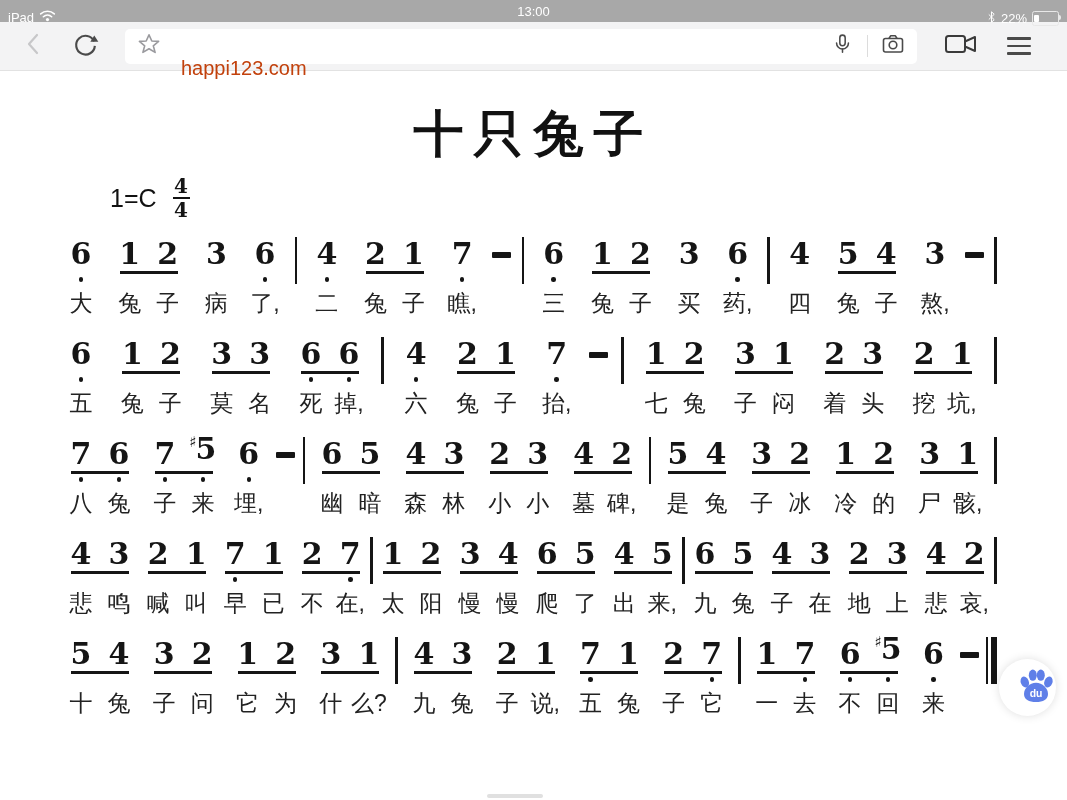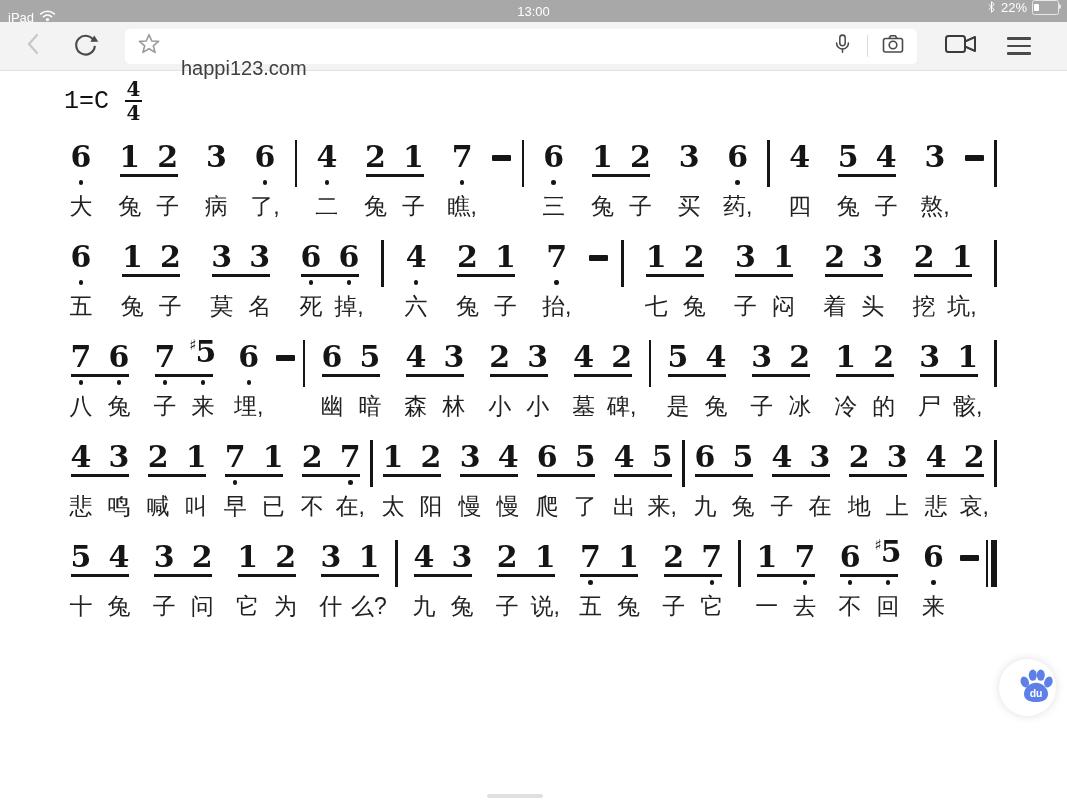--- a/index.html
+++ b/index.html
@@ -1,41 +1,41 @@
 <!DOCTYPE html>
 <html><head>
 <meta charset="utf-8">
 <style>
   html,body{margin:0;padding:0;width:1067px;height:800px;overflow:hidden;background:#fff;
     font-family:"Liberation Sans",sans-serif;}
   
   .statusbar{position:relative;height:22px;background:#a8a8a8;color:#fff;font-size:13px;}
   .sb-left{position:absolute;left:8px;top:0;height:34px;display:flex;align-items:center;gap:5px;}
   .sb-center{position:absolute;left:0;right:0;top:0;height:22px;display:flex;align-items:center;justify-content:center;text-align:center;}
-  .sb-right{position:absolute;right:8px;top:0;height:36px;display:flex;align-items:flex-start;gap:5px;}
+  .sb-right{position:absolute;right:8px;top:0;height:36px;display:flex;align-items:center;gap:5px;}
   .batt{position:relative;width:23px;height:11px;border:1px solid #e8e8e8;border-radius:2.5px;display:flex;align-items:center;padding:1px;}
   .batt .fill{width:22%;height:7px;background:#fff;border-radius:1px;}
   .batt .nub{position:absolute;right:-3px;top:3px;width:2px;height:5px;background:#e8e8e8;border-radius:0 2px 2px 0;}
   
   .toolbar{height:48px;background:#f3f3f4;border-bottom:1px solid #e2e2e2;display:flex;align-items:center;}
   .tb-btn{display:flex;align-items:center;justify-content:center;cursor:pointer;}
   .back{margin-left:22px;}
   .refresh{margin-left:28px;}
   .urlbar{margin-left:26px;width:792px;height:35px;background:#fff;border-radius:5px;
     display:flex;align-items:center;padding:0 12px;box-sizing:border-box;}
-  .url-text{margin-left:20px;font-size:20px;color:#404040;flex:1;margin-top:44px;}
+  .url-text{margin-left:20px;font-size:20px;color:#c2410c;flex:1;margin-top:44px;}
   .pill-div{width:1px;height:22px;background:#dcdcdc;margin:0 13px;}
   .video{margin-left:27px;}
   .menu{margin-left:29px;display:flex;flex-direction:column;gap:5px;}
   .menu i{display:block;width:24px;height:2.5px;background:#4a4a4a;border-radius:1px;}
   
   .sheet{color:#151515;}
   .song-title{margin-top:30px;text-align:center;font-size:50px;font-weight:800;letter-spacing:10px;color:#111;}
   .keyrow{display:flex;align-items:center;margin:4px 0 12px 64px;height:52px;}
-  .keysig{font-family:Liberation Mono, monospace;font-size:25px;color:#111;}
+  .keysig{font-family:Liberation Sans, sans-serif;font-size:25px;color:#111;margin-left:46px;}
   .timesig{display:flex;flex-direction:column;align-items:center;margin-left:16px;font-family:"DejaVu Serif",serif;font-weight:700;font-size:20px;line-height:20px;}
   .timesig .frac{width:17px;height:2px;background:#111;margin:1px 0;}
   
   .score-lines{margin:6px 70px 0 62px;}
   .system{display:flex;justify-content:space-between;align-items:flex-start;height:100px;}
   .cell{display:flex;flex-direction:column;align-items:center;}
   .nrow{display:flex;height:34px;align-items:flex-end;font-family:"DejaVu Serif",serif;
     font-size:30px;font-weight:700;line-height:32px;}
   .ncol{width:38px;text-align:center;position:relative;}
   .acc{font-size:15px;font-weight:700;position:relative;top:-12px;margin-right:-1px;}
@@ -139,20 +139,21 @@
     </span>
   </div>
   <div class="tb-btn menu">
     <i></i>
       <i></i>
       <i></i>
   </div>
 </div>
 
 <div class="sheet">
+  <div class="song-title">十只兔子</div>
   <div class="keyrow">
     <span class="keysig">1=C</span>
     <span class="timesig">
       <span>4</span>
       <span class="frac"></span>
       <span>4</span>
     </span>
   </div>
   <div class="score-lines">
       <div class="system">

